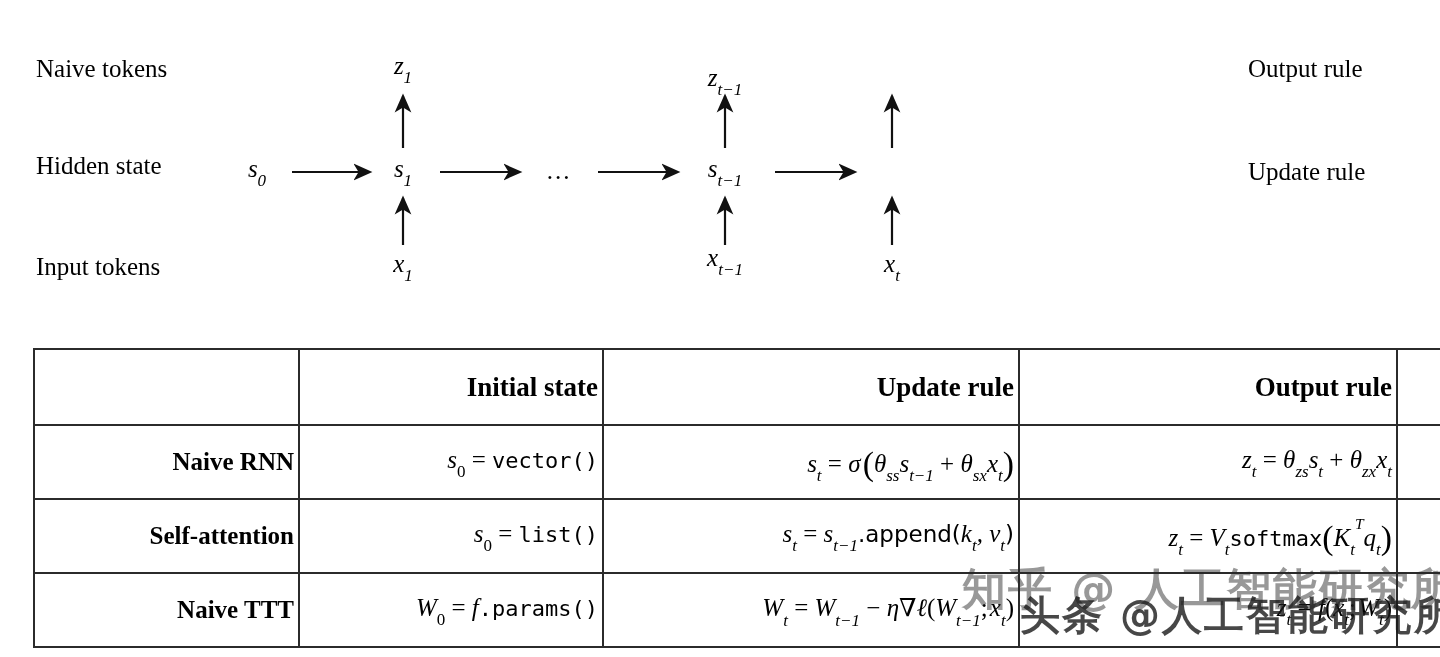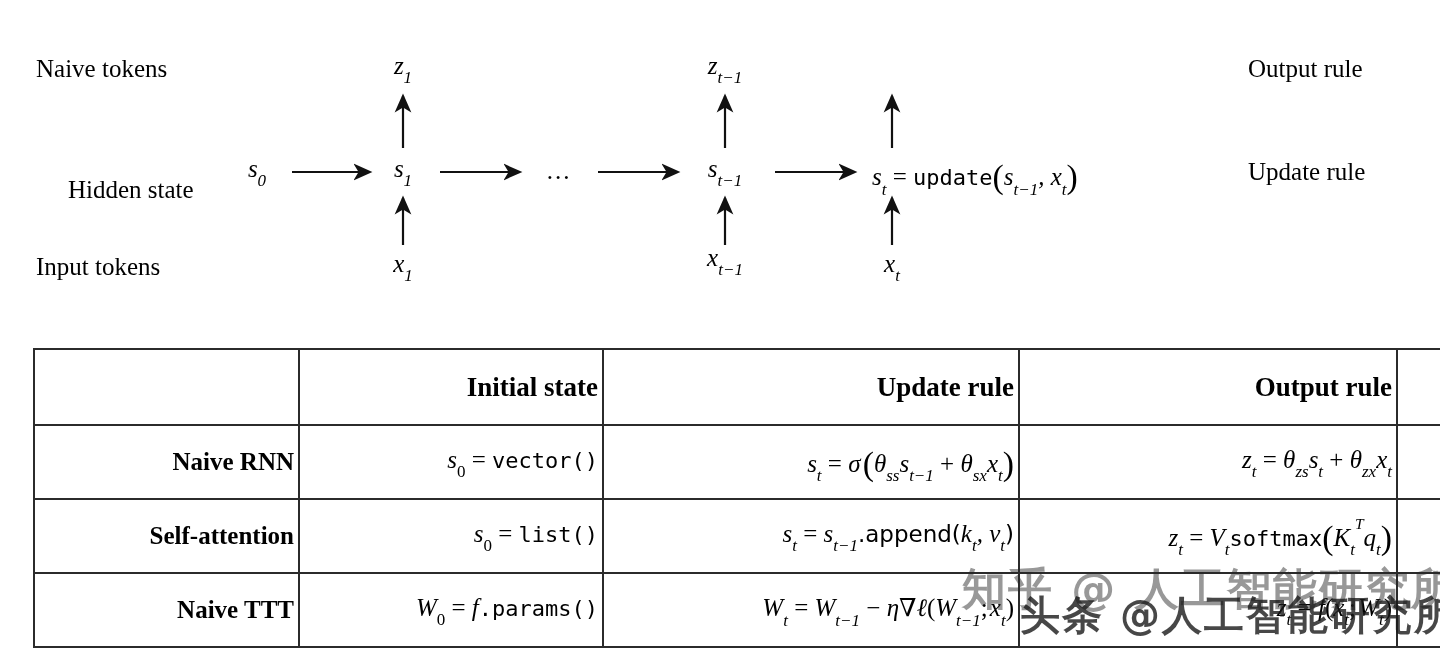--- a/index.html
+++ b/index.html
@@ -197,50 +197,45 @@
     <line x1="725" y1="148" x2="725" y2="96" stroke="#111" stroke-width="2.2" marker-end="url(#ahv)"></line>
     <line x1="892" y1="148" x2="892" y2="96" stroke="#111" stroke-width="2.2" marker-end="url(#ahv)"></line>
 
     <line x1="292" y1="172" x2="370" y2="172" stroke="#111" stroke-width="2.2" marker-end="url(#ah)"></line>
     <line x1="440" y1="172" x2="520" y2="172" stroke="#111" stroke-width="2.2" marker-end="url(#ah)"></line>
     <line x1="598" y1="172" x2="678" y2="172" stroke="#111" stroke-width="2.2" marker-end="url(#ah)"></line>
     <line x1="775" y1="172" x2="855" y2="172" stroke="#111" stroke-width="2.2" marker-end="url(#ah)"></line>
   </svg>
 
   <div class="row-label" style="left:36px; top:55px;">Naive tokens</div>
-  <div class="row-label" style="left:36px; top:176px;margin-left:32px;">Hidden state</div>
+  <div class="row-label" style="left:36px; top:152px;">Hidden state</div>
   <div class="row-label" style="left:36px; top:253px;">Input tokens</div>
 
   <div class="rule-label" style="left:1248px; top:55px;">Output rule</div>
   <div class="rule-label" style="left:1248px; top:158px;">Update rule</div>
 
   <div class="node" style="left:403px; top:52px;">
     <span class="mi">z</span><span class="sub">1</span>
   </div>
-  <div class="node" style="left:725px; top:52px;">
+  <div class="node" style="left:725px; top:64px;">
     <span class="mi">z</span><span class="sub mi">t−1</span>
   </div>
 
 
   <div class="node" style="left:257px; top:155px;">
     <span class="mi">s</span><span class="sub">0</span>
   </div>
   <div class="node" style="left:403px; top:155px;text-align:center;">
     <span class="mi">s</span><span class="sub">1</span>
   </div>
   <div class="dots" style="left:559px; top:157px;">...</div>
   <div class="node" style="left:725px; top:155px;">
     <span class="mi">s</span><span class="sub mi">t−1</span>
   </div>
 
-  <div class="eqn" style="left:872px; top:155px;">
-    <span class="mi">s</span><span class="sub mi">t</span>
-    <span>=</span>
-    <span class="mono">update</span><span class="bigparen">(</span><span class="mi">s</span><span class="sub mi">t−1</span><span class="mi">,</span>&nbsp;<span class="mi">x</span><span class="sub mi">t</span><span class="bigparen">)</span>
-  </div>
 
   <div class="node" style="left:403px; top:250px;">
     <span class="mi">x</span><span class="sub">1</span>
   </div>
   <div class="node" style="left:725px; top:244px;">
     <span class="mi">x</span><span class="sub mi">t−1</span>
   </div>
   <div class="node" style="left:892px; top:250px;">
     <span class="mi">x</span><span class="sub mi">t</span>
   </div>

